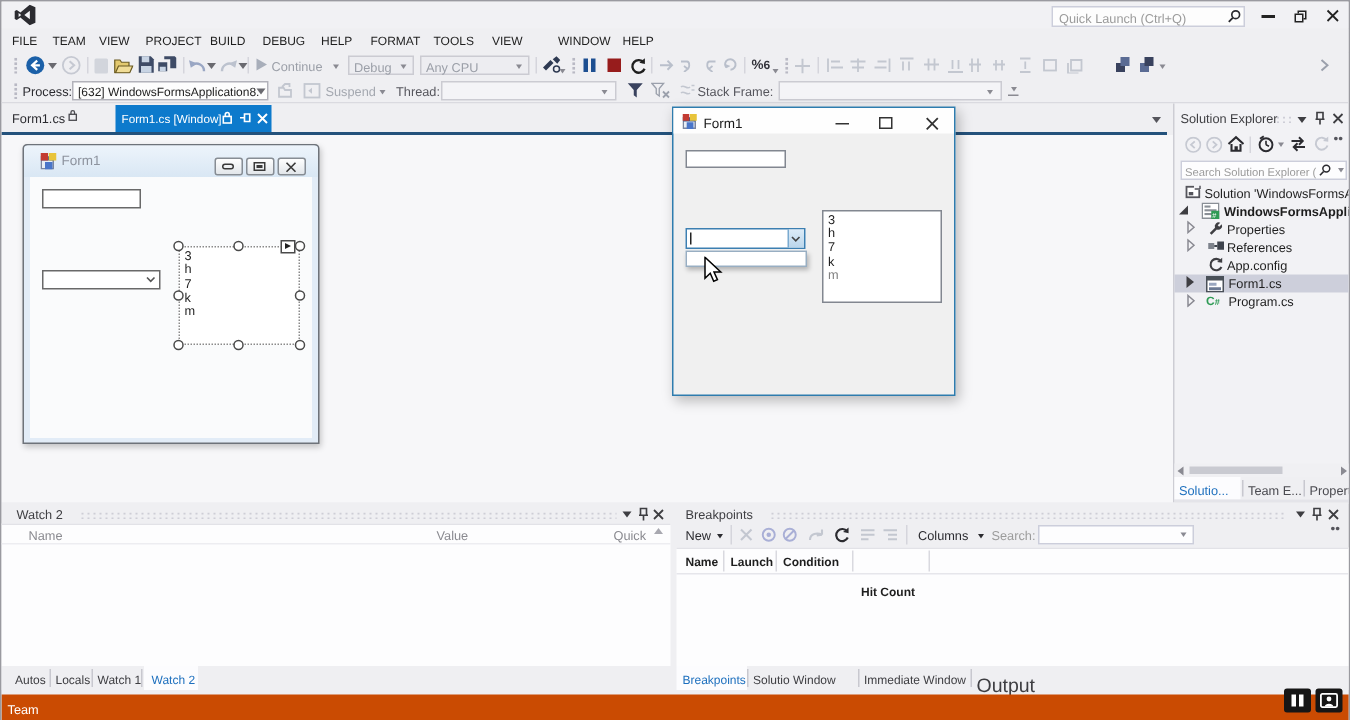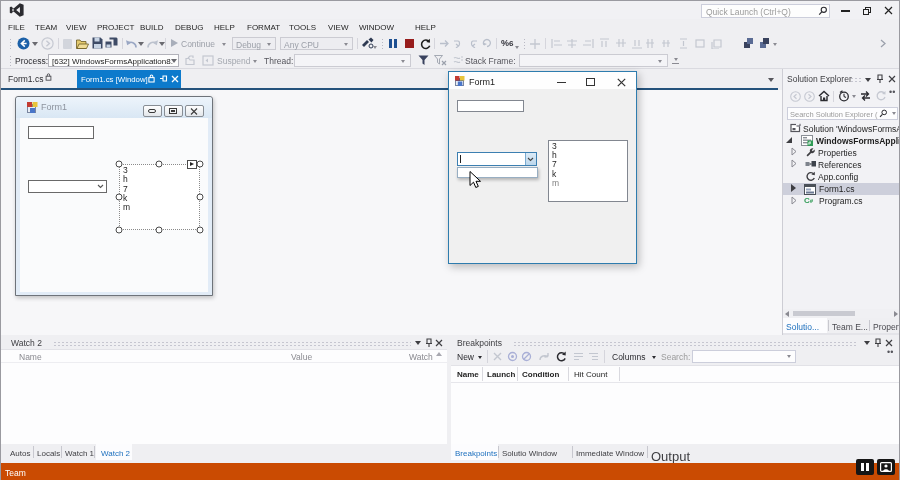--- a/index.html
+++ b/index.html
@@ -39,21 +39,21 @@
 <div class="t" style="left:7px;top:22px;font-size:8px">FILE</div>
 <div class="t" style="left:34px;top:22px;font-size:8px">TEAM</div>
 <div class="t" style="left:65px;top:22px;font-size:8px">VIEW</div>
 <div class="t" style="left:96px;top:22px;font-size:8px">PROJECT</div>
 <div class="t" style="left:139px;top:22px;font-size:8px">BUILD</div>
 <div class="t" style="left:174px;top:22px;font-size:8px">DEBUG</div>
 <div class="t" style="left:213px;top:22px;font-size:8px">HELP</div>
 <div class="t" style="left:246px;top:22px;font-size:8px">FORMAT</div>
 <div class="t" style="left:288px;top:22px;font-size:8px">TOOLS</div>
 <div class="t" style="left:327px;top:22px;font-size:8px">VIEW</div>
-<div class="t" style="left:358px;top:22px;font-size:8px">WINDOW</div>
+<div class="t" style="left:371px;top:22px;font-size:8px">WINDOW</div>
 <div class="t" style="left:414px;top:22px;font-size:8px">HELP</div>
 
 <div class="abs" style="left:0;top:34px;width:900px;height:17px;background:#EFEFF2"></div>
 <div class="grip" style="left:8px;top:37px;height:11px"></div>
 <svg class="abs" style="left:16px;top:36px" width="13" height="13" viewBox="0 0 13 13">
       <circle cx="6.5" cy="6.5" r="6" fill="#1B60A8"></circle>
       <path d="M7.8,3.4 L4.4,6.5 L7.8,9.6 M4.6,6.5 L9.6,6.5" stroke="#fff" stroke-width="1.5" fill="none"></path>
     </svg>
 <div class="caret" style="left:31px;top:41px"></div>
 <svg class="abs" style="left:40px;top:36px" width="13" height="13" viewBox="0 0 13 13">
@@ -390,21 +390,21 @@
 <div class="caret" style="left:414px;top:340px;border-top-color:#3E3E42"></div>
 <svg class="abs" style="left:424px;top:337px" width="8" height="10" viewBox="0 0 8 10">
       <path d="M2,1 L6,1 L6,5.5 L2,5.5 Z M4,5.5 L4,9 M1,5.5 L7,5.5" stroke="#3E3E42" stroke-width="1.1" fill="none"></path>
     </svg>
 <svg class="abs" style="left:434px;top:338px" width="8" height="8" viewBox="0 0 8 8">
       <path d="M1,1 L7,7 M7,1 L1,7" stroke="#3E3E42" stroke-width="1.2"></path>
     </svg>
 <div class="abs" style="left:0;top:348px;width:446px;height:95px;background:#FDFDFE;border-top:1px solid #E2E2E7"></div>
 <div class="t" style="left:18px;top:351px;font-size:8.5px;color:#8A8A90">Name</div>
 <div class="t" style="left:290px;top:351px;font-size:8.5px;color:#8A8A90">Value</div>
-<div class="t" style="left:408px;top:351px;font-size:8.5px;color:#8A8A90">Watch</div>
+<div class="t" style="left:408px;top:351px;font-size:8.5px;color:#8A8A90">Quick</div>
 <div class="abs" style="left:0;top:361px;width:446px;height:1px;background:#EDEDF1"></div>
 <div class="abs" style="left:435px;top:351px;width:0;height:0;border-left:3.5px solid transparent;border-right:3.5px solid transparent;border-bottom:4.5px solid #A8A8B0"></div>
 
 <div class="abs" style="left:0;top:443px;width:446px;height:16px;background:#EFEFF2"></div>
 <div class="t" style="left:9px;top:448px;font-size:8px;color:#3E3E42">Autos</div>
 <div class="sep" style="left:32px;top:445px;height:12px;background:#C8C8CF"></div>
 <div class="t" style="left:36px;top:448px;font-size:8px;color:#3E3E42">Locals</div>
 <div class="sep" style="left:60px;top:445px;height:12px;background:#C8C8CF"></div>
 <div class="t" style="left:64px;top:448px;font-size:8px;color:#3E3E42">Watch 1</div>
 <div class="sep" style="left:93px;top:445px;height:12px;background:#C8C8CF"></div>
@@ -456,21 +456,21 @@
 <div class="caretsm" style="left:786px;top:354px"></div>
 <div class="t" style="left:886px;top:346px;font-size:9px;color:#55555C">••</div>
 
 <div class="abs" style="left:450px;top:364px;width:450px;height:79px;background:#FDFDFE;border-top:1px solid #E2E2E7"></div>
 <div class="t" style="left:456px;top:369px;font-size:8px;font-weight:bold;color:#1E1E1E">Name</div>
 <div class="sep" style="left:481px;top:366px;height:14px;background:#D9D9DF"></div>
 <div class="t" style="left:486px;top:369px;font-size:8px;font-weight:bold;color:#1E1E1E">Launch</div>
 <div class="sep" style="left:516px;top:366px;height:14px;background:#D9D9DF"></div>
 <div class="t" style="left:521px;top:369px;font-size:8px;font-weight:bold;color:#1E1E1E">Condition</div>
 <div class="sep" style="left:567px;top:366px;height:14px;background:#D9D9DF"></div>
-<div class="t" style="left:573px;top:369px;font-size:8px;font-weight:normal;color:#1E1E1E">Hit Count</div>
+<div class="t" style="left:573px;top:389px;font-size:8px;font-weight:bold;color:#1E1E1E">Hit Count</div>
 <div class="sep" style="left:618px;top:366px;height:14px;background:#D9D9DF"></div>
 <div class="abs" style="left:450px;top:381px;width:450px;height:1px;background:#E6E6EB"></div>
 
 <div class="abs" style="left:450px;top:443px;width:450px;height:16px;background:#EFEFF2"></div>
 <div class="abs" style="left:450px;top:443px;width:47px;height:16px;background:#FCFCFE"></div>
 <div class="t" style="left:454px;top:448px;font-size:8px;color:#1E70BE">Breakpoints</div>
 <div class="sep" style="left:497px;top:445px;height:12px;background:#C8C8CF"></div>
 <div class="t" style="left:501px;top:448px;font-size:8px;color:#3E3E42">Solutio Window</div>
 <div class="sep" style="left:571px;top:445px;height:12px;background:#C8C8CF"></div>
 <div class="t" style="left:575px;top:448px;font-size:8px;color:#3E3E42">Immediate Window</div>

